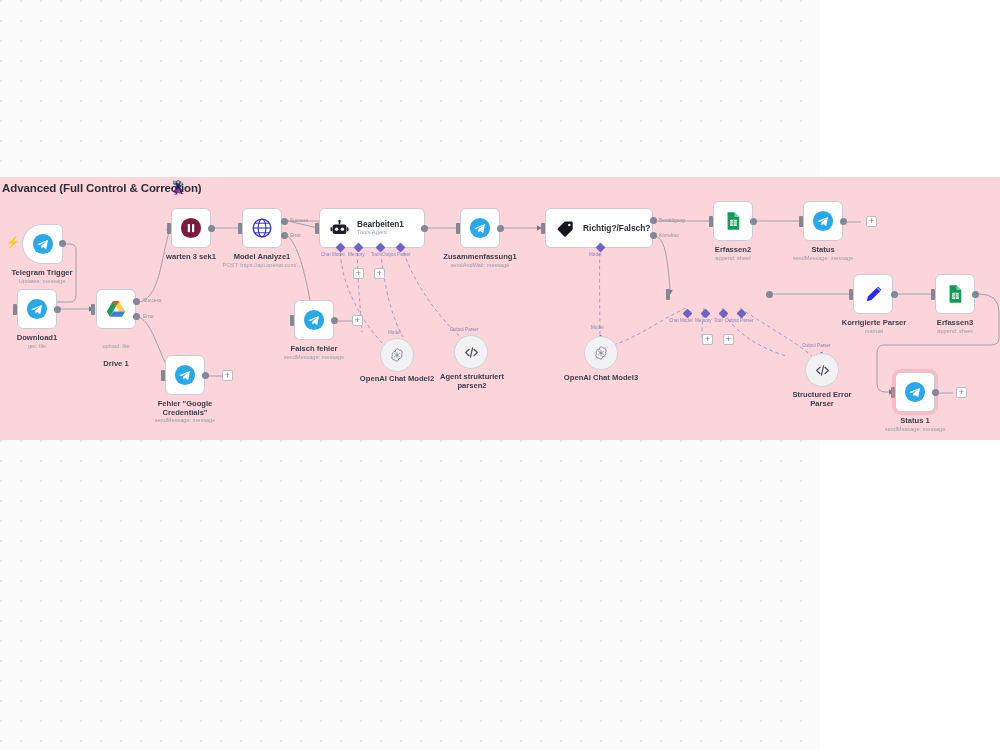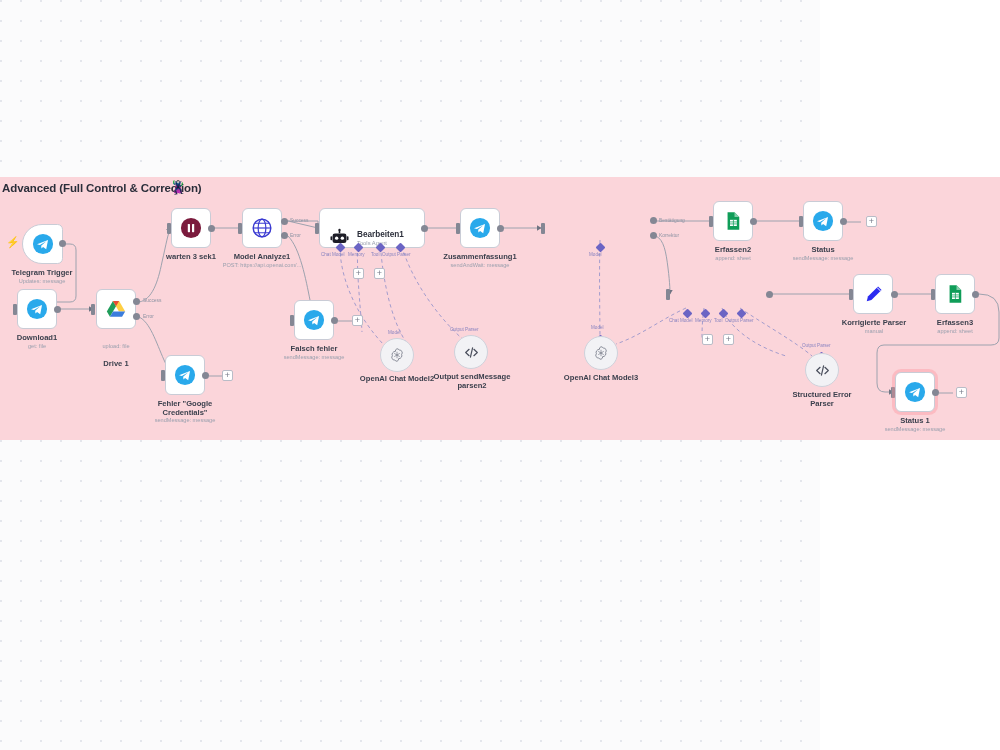--- a/index.html
+++ b/index.html
@@ -49,21 +49,20 @@
     border-radius: 6px;
     display: flex;
     align-items: center;
     justify-content: center;
   }
   .node.sq { width: 40px; height: 40px; }
   .node.wide {
     justify-content: flex-start;
     padding-left: 10px;
     gap: 8px;
-    align-items: flex-end;
   }
   .node.trigger { border-radius: 22px 6px 6px 22px; }
   .node.selected {
     box-shadow: 0 0 0 3px rgba(255,140,150,0.35);
   }
   .nlabel {
     position: absolute;
     text-align: center;
     font-size: 7.6px;
     font-weight: bold;
@@ -335,20 +334,27 @@
     <svg class="ic" width="22" height="22" viewBox="0 0 24 24">
         <circle cx="12" cy="12" r="11" fill="#29a9eb"></circle>
         <path d="M5.5 12.2l12-4.6-2 10.2-3.4-2.6-1.8 1.7-.3-2.9 5.6-5.1-7 4.3z" fill="#fff"></path>
       </svg>
   </div>
   <div class="port" style="left:497px;top:225px;"></div>
   <div class="nlabel" style="left:432px;top:252px;width:96px;">Zusammenfassung1</div>
   <div class="nsub" style="left:432px;top:262px;width:96px;">sendAndWait: message</div>
 
   <div class="port in" style="left:541px;top:223px;"></div>
+  <div class="node wide" style="left:545px;top:208px;width:108px;height:40px;">
+    <svg class="ic" width="19" height="19" viewBox="0 0 24 24">
+        <path d="M2.5 11.6L11 3.1h8.5a1.6 1.6 0 011.6 1.6v8.5L12.6 21.7a1.6 1.6 0 01-2.3 0L2.5 13.9a1.6 1.6 0 010-2.3z" fill="#14141c"></path>
+        <circle cx="16.8" cy="7.7" r="1.6" fill="#fff"></circle>
+      </svg>
+    <div class="wide-title" style="font-size:8.4px;">Richtig?/Falsch?</div>
+  </div>
   <div class="port" style="left:650px;top:217px;"></div>
   <div class="elabel" style="left:659px;top:218px;">Bestätigung</div>
   <div class="port" style="left:650px;top:232px;"></div>
   <div class="elabel" style="left:659px;top:233px;">Korrektur</div>
   <div class="port diamond" style="left:597px;top:244px;"></div>
   <div class="slabel" style="left:589px;top:252px;">Model</div>
 
   <div class="port in" style="left:709px;top:216px;"></div>
   <div class="node sq" style="left:713px;top:201px;">
     <svg class="ic" width="20" height="20" viewBox="0 0 24 24">
@@ -447,21 +453,21 @@
   </div>
   <div class="nlabel" style="left:352px;top:374px;width:90px;">OpenAI Chat Model2</div>
 
   <div class="port diamond" style="left:467px;top:338px;"></div>
   <div class="slabel" style="left:450px;top:327px;">Output Parser</div>
   <div class="cnode" style="left:454px;top:335px;">
     <svg class="ic" width="17" height="17" viewBox="0 0 24 24">
         <path d="M8.6 7.5L3.8 12l4.8 4.5M15.4 7.5L20.2 12l-4.8 4.5M13.5 5.4l-3 13.2" fill="none" stroke="#4a4e5c" stroke-width="1.7" stroke-linecap="round" stroke-linejoin="round"></path>
       </svg>
   </div>
-  <div class="nlabel wrap" style="left:430px;top:372px;width:84px;">Output sendMessage parsen2</div>
+  <div class="nlabel wrap" style="left:430px;top:372px;width:84px;">Agent strukturiert parsen2</div>
 
   <div class="port diamond" style="left:597px;top:336px;"></div>
   <div class="slabel" style="left:591px;top:325px;">Model</div>
   <div class="cnode" style="left:584px;top:336px;">
     <svg class="ic" width="16" height="16" viewBox="0 0 24 24">
         <path d="M12 2.6a4 4 0 013.5 2.1 4 4 0 013.9 1.9 4 4 0 01-.5 4.5 4 4 0 01-.5 4.4 4 4 0 01-3.9 1.9A4 4 0 0112 21.4a4 4 0 01-3.5-2 4 4 0 01-3.9-1.9 4 4 0 01.5-4.4 4 4 0 01.5-4.5 4 4 0 013.9-1.9A4 4 0 0112 2.6z" fill="none" stroke="#6f7482" stroke-width="1.2"></path>
         <path d="M12 7.2v9.6M7.9 9.6l8.2 4.8M16.1 9.6l-8.2 4.8" stroke="#6f7482" stroke-width="1"></path>
       </svg>
   </div>
   <div class="nlabel" style="left:556px;top:373px;width:90px;">OpenAI Chat Model3</div>

